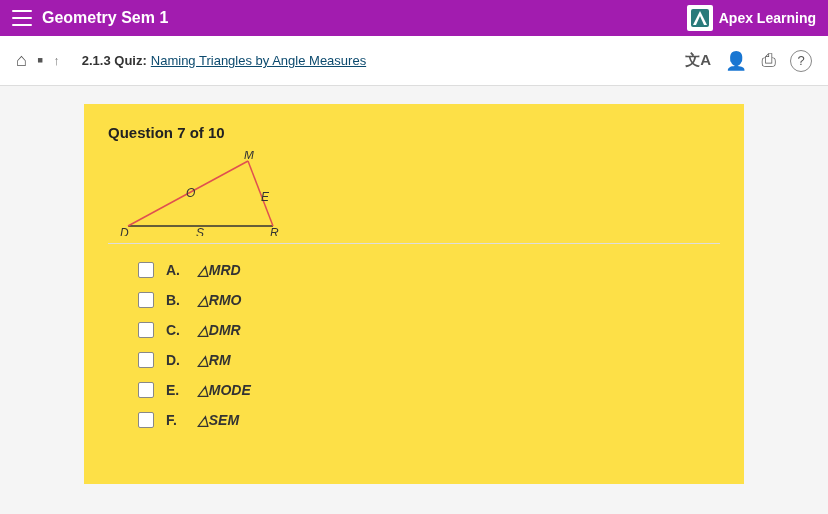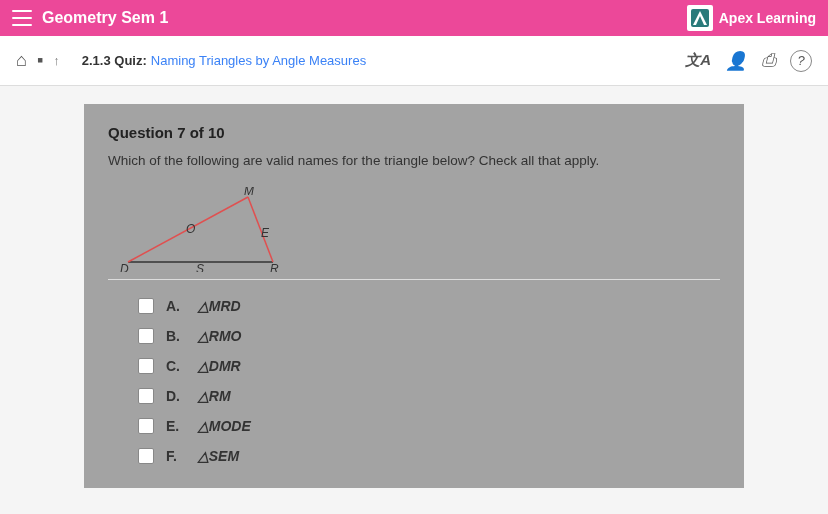--- a/index.html
+++ b/index.html
@@ -1,20 +1,20 @@
 <!DOCTYPE html>
 <html><head>
   <meta charset="utf-8">
   <style>
     * { box-sizing: border-box; margin: 0; padding: 0; }
     body { font-family: Arial, sans-serif; background: #f5f5f5; width: 828px; height: 514px; overflow: hidden; }
 
     
     .top-bar {
-      background: #ec4899;
+      background: #a21caf;
       height: 36px;
       display: flex;
       align-items: center;
       justify-content: space-between;
       padding: 0 12px;
       color: white;
     }
     .top-bar-left {
       display: flex;
       align-items: center;
@@ -97,37 +97,37 @@
       color: #777;
       font-size: 13px;
       cursor: pointer;
     }
     .nav-breadcrumb-code {
       font-weight: 700;
       color: #333;
       margin-left: 18px;
     }
     .nav-breadcrumb-label {
-      color: #3b82f6;
+      color: #0c4a6e;
+      text-decoration: underline;
     }
     .nav-bar-right {
       display: flex;
       align-items: center;
       gap: 14px;
       color: #555;
-      font-style: italic;
     }
     .nav-icon {
       font-size: 18px;
       cursor: pointer;
     }
 
     
     .content {
-      background: #a3a3a3;
+      background: #fde047;
       margin: 18px auto;
       width: 660px;
       padding: 20px 24px 24px 24px;
       min-height: 380px;
     }
     .question-title {
       font-size: 15px;
       font-weight: 700;
       color: #222;
       margin-bottom: 10px;
@@ -224,21 +224,20 @@
   <div class="nav-bar-right">
     <span class="nav-icon" style="font-size:15px; font-weight:700; color:#555;">文A</span>
     <span class="nav-icon">👤</span>
     <span class="nav-icon">⎙</span>
     <span class="nav-icon" style="border:1.5px solid #888; border-radius:50%; width:22px; height:22px; display:flex; align-items:center; justify-content:center; font-size:13px; color:#555; cursor:pointer;">?</span>
   </div>
 </div>
 
 <div class="content">
   <div class="question-title">Question 7 of 10</div>
-  <div class="question-text">Which of the following are valid names for the triangle below? Check all that apply.</div>
 
   <div class="diagram">
     <svg width="200" height="85" viewBox="0 0 200 85">
 
       <line x1="10" y1="75" x2="155" y2="75" stroke="#333" stroke-width="1.5"></line>
 
       <line x1="10" y1="75" x2="130" y2="10" stroke="#e05050" stroke-width="1.5"></line>
 
       <line x1="155" y1="75" x2="130" y2="10" stroke="#e05050" stroke-width="1.5"></line>
 

